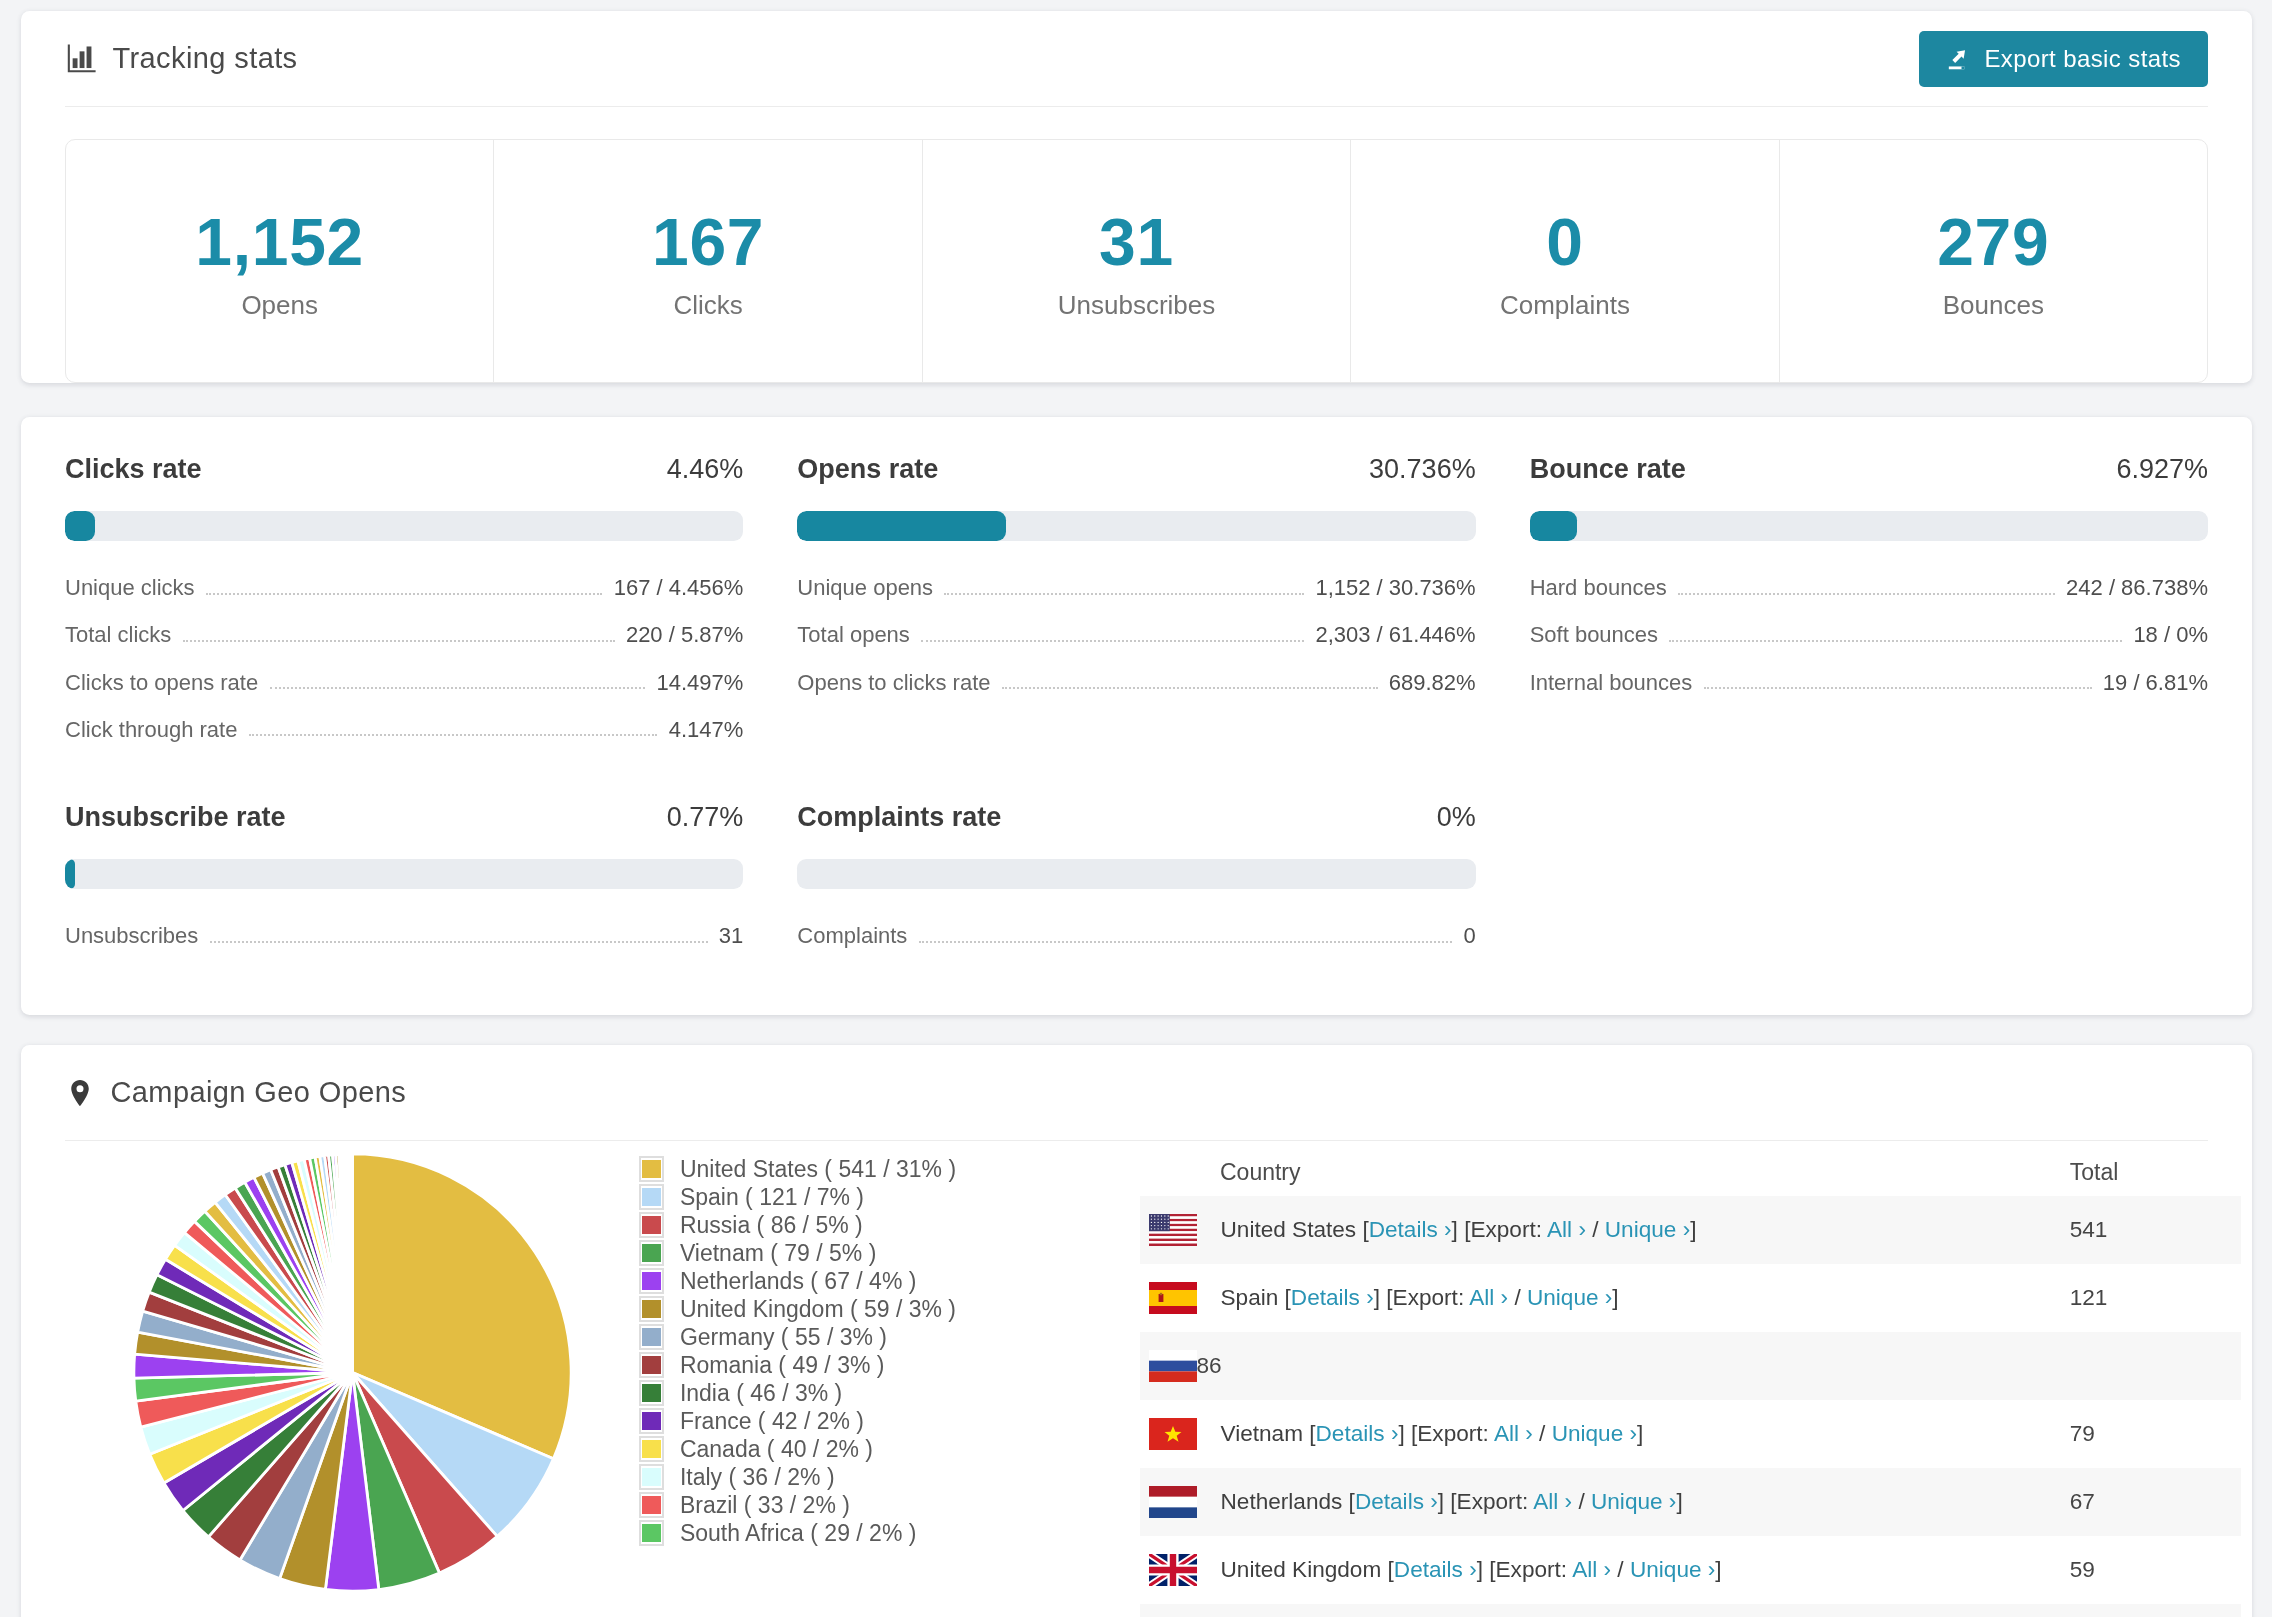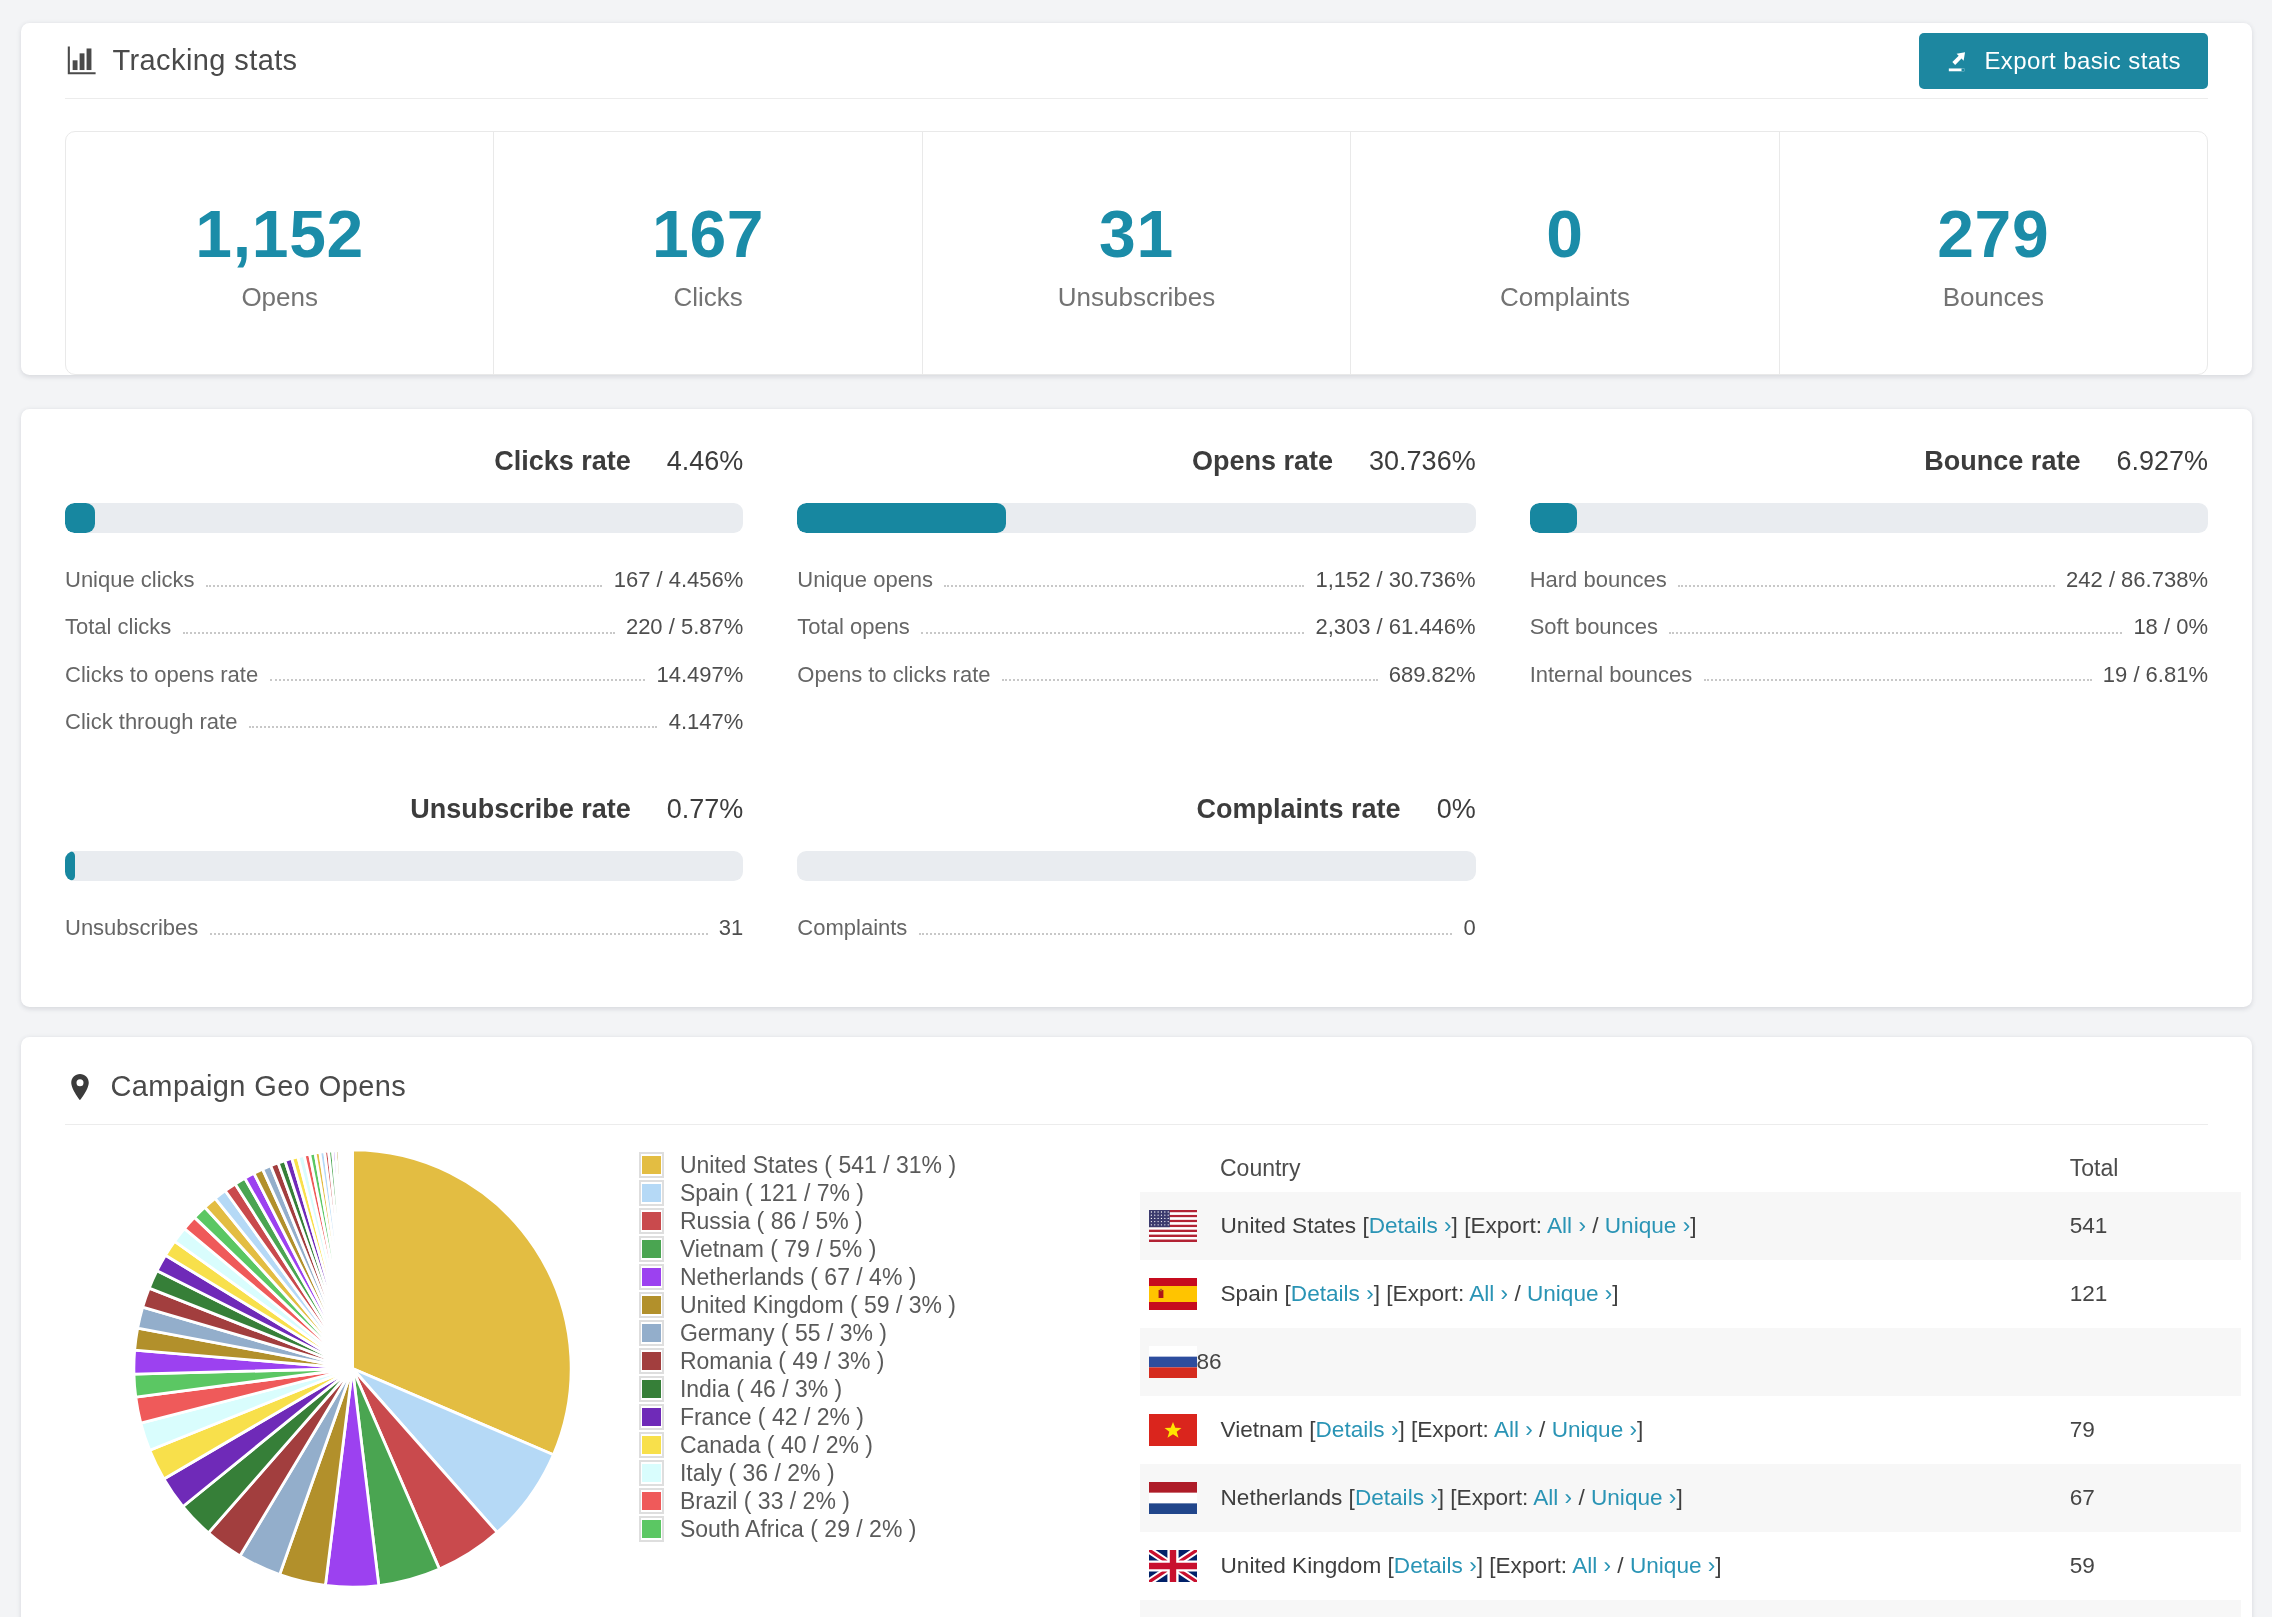--- a/index.html
+++ b/index.html
@@ -13,21 +13,21 @@
   .card {
     background: #fff;
     margin: 0 21px 22.6px 21px;
     border-radius: 8.5px;
     box-shadow: 0 1.4px 5px rgba(40,50,70,.14);
     position: relative;
   }
   
   .card-head {
     display: flex; align-items: center;
-    height: 76px; margin: 12px 44px;
+    height: 96px; margin: 0 44px;
     border-bottom: 1.4px solid #ececec;
   }
   .card-title {
     font-size: 29px; color: #4a4a4a; letter-spacing: 0.4px;
     display: flex; align-items: center; gap: 15.5px;
   }
   .head-icon { width: 32px; height: 32px; flex: 0 0 auto; }
   .btn {
     margin-left: auto;
     background: #1d87a0; color: #fff;
@@ -53,21 +53,21 @@
   .stat-box:last-child { border-right: none; }
   .stat-number { font-size: 66px; font-weight: bold; color: #1b8ca8; letter-spacing: 0.7px; }
   .stat-label { font-size: 26px; color: #737373; margin-top: 10px; }
   
   .rates-grid {
     display: grid;
     grid-template-columns: 1fr 1fr 1fr;
     column-gap: 54px; row-gap: 49px;
     padding: 37px 44px 55px;
   }
-  .rate-head { display: flex; justify-content: flex-end; align-items: baseline; gap: 36px; }
+  .rate-head { display: flex; justify-content: space-between; align-items: baseline; gap: 36px; }
   .rate-title { font-size: 27px; font-weight: bold; color: #3c3c3c; }
   .rate-percent { font-size: 27px; font-weight: normal; color: #3c3c3c; }
   .bar-track {
     margin-top: 25.4px; height: 30px;
     background: #e9ecf0; border-radius: 9.2px;
     overflow: hidden;
   }
   .bar-fill { height: 100%; background: #1787a0; border-radius: 9.2px; min-width: 0; }
   .rate-rows { margin-top: 24px; }
   .rrow { display: flex; align-items: flex-end; padding: 10.6px 0; font-size: 22px; }

